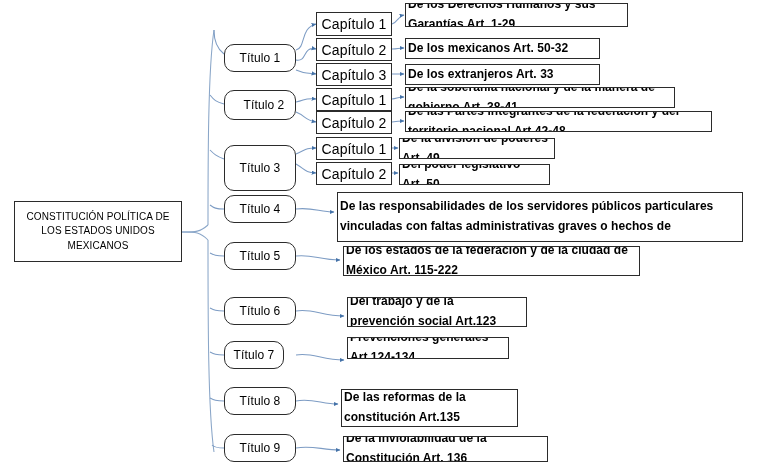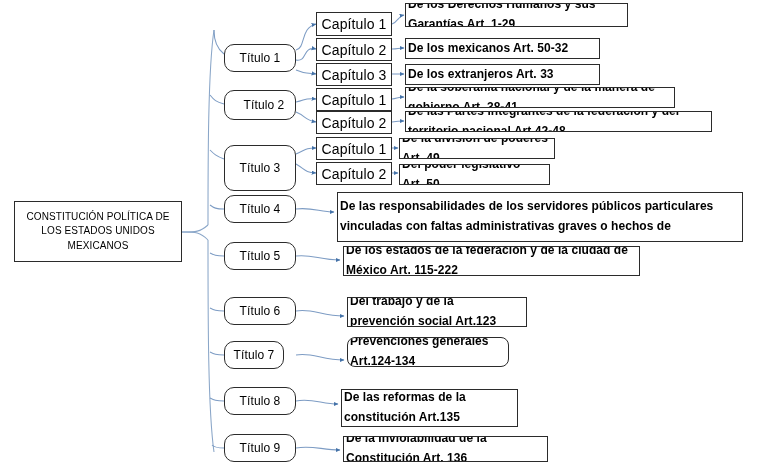--- a/index.html
+++ b/index.html
@@ -214,21 +214,21 @@
   </div>
   <div class="node leaf tall" style="left:337px; top:192px; width:406px; height:50px;">
     <span class="txt">De las responsabilidades de los servidores públicos particulares vinculadas con faltas administrativas graves o hechos de corrupción y patrimonio del estado administrativas graves o hechos de corrupción y patrimonio del estado Art. 108-114</span>
   </div>
   <div class="node leaf" style="left:343px; top:246px; width:297px; height:30px;">
     <span class="txt">De los estados de la federación y de la ciudad de México Art. 115-222</span>
   </div>
   <div class="node leaf" style="left:347px; top:297px; width:180px; height:30px;">
     <span class="txt">Del trabajo y de la prevención social Art.123</span>
   </div>
-  <div class="node leaf" style="left:347px; top:337px; width:162px; height:30px;border-radius:8px;">
+  <div class="node leaf" style="left:347px; top:337px; width:162px; height:22px;">
     <span class="txt">Prevenciones generales Art.124-134</span>
   </div>
   <div class="node leaf" style="left:341px; top:389px; width:177px; height:38px;">
     <span class="txt">De las reformas de la constitución Art.135</span>
   </div>
   <div class="node leaf" style="left:343px; top:436px; width:205px; height:26px;">
     <span class="txt">De la Inviolabilidad de la Constitución Art. 136</span>
   </div>
 
 </div>

